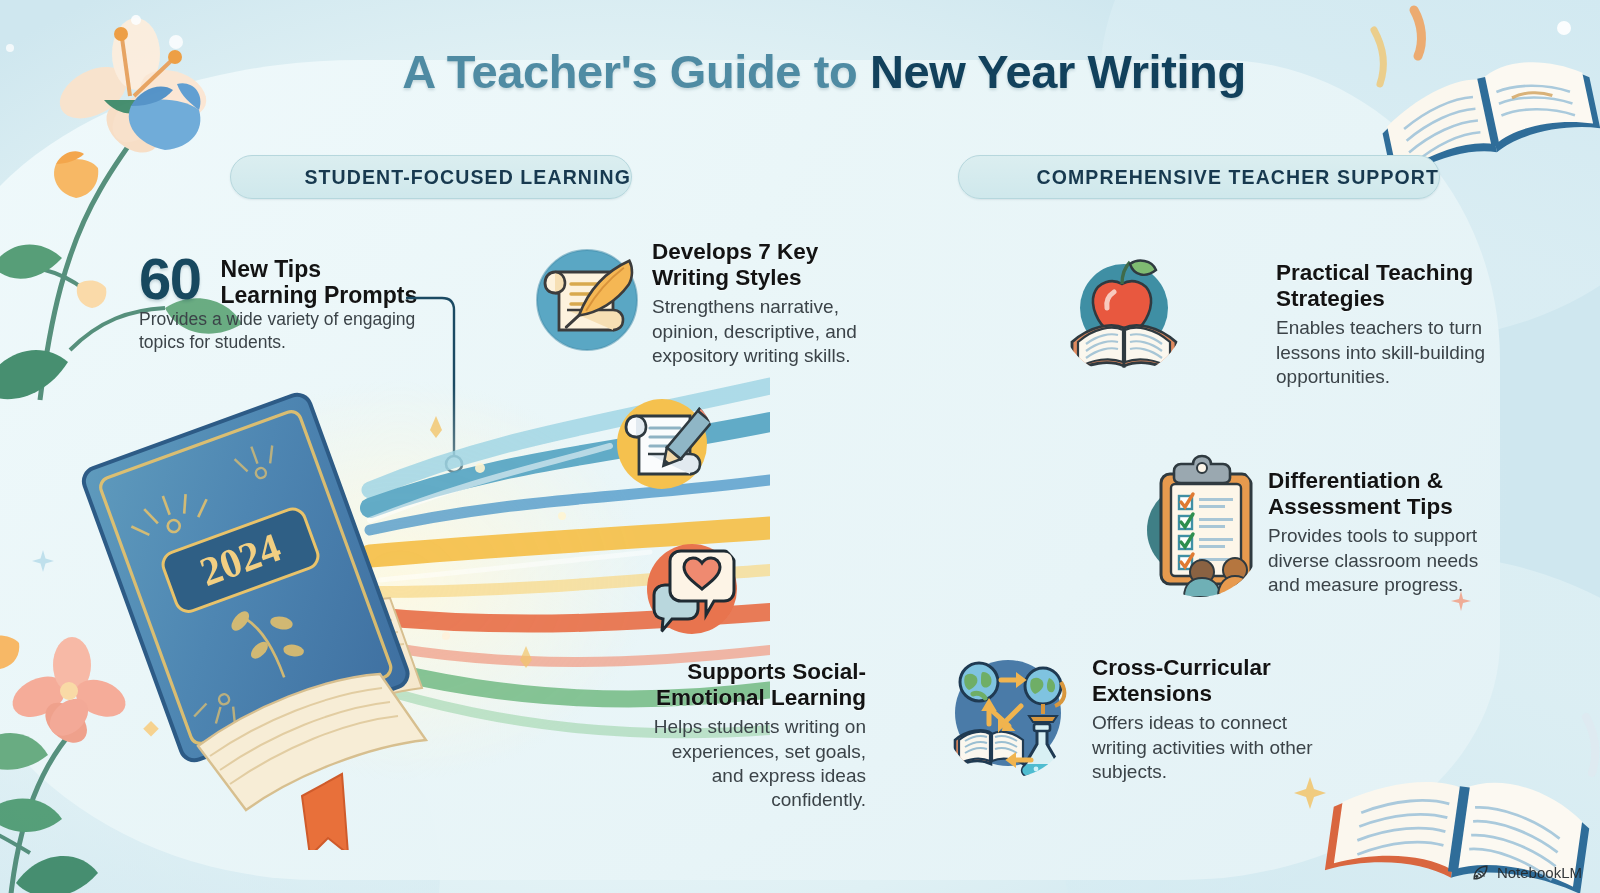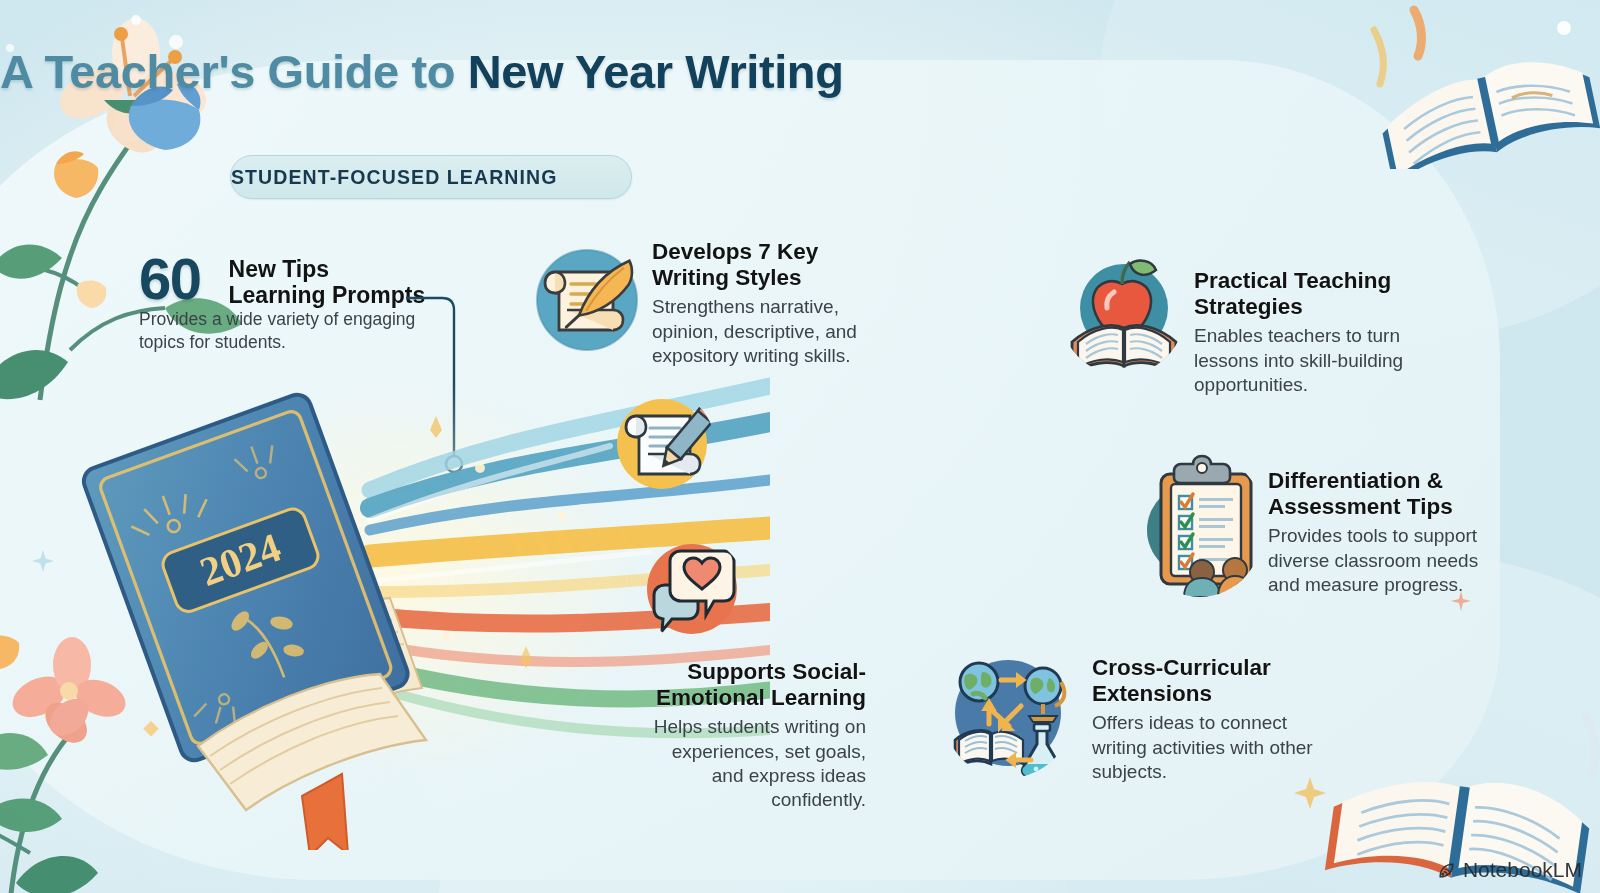--- a/index.html
+++ b/index.html
@@ -40,38 +40,39 @@
   .bg-sheet-bl {
     position: absolute; left: -200px; bottom: -240px; width: 640px; height: 520px;
     background: linear-gradient(340deg, #c9e4ee 0%, #e3f2f6 75%);
     border-radius: 50%;
     opacity: .55;
   }
 
   
   .title {
     position: absolute; left: 0; right: 0; top: 44px;
-    text-align: left;
+    text-align: center;
     font-size: 47px;
     font-weight: 700;
     letter-spacing: -0.4px;
     white-space: nowrap;
     text-shadow: 0 2px 3px rgba(30,70,90,0.18);
+    padding-left: 48px;
   }
   .title .t-light { color: #4f8ba3; }
   .title .t-dark  { color: #12415c; }
 
   
   .pill {
     position: absolute;
     height: 44px;
     border-radius: 24px;
     background: linear-gradient(180deg, #dbeef0 0%, #cfe8ec 100%);
     border: 1.5px solid #b6d7dd;
-    display: flex; align-items: center; justify-content: flex-start;
+    display: flex; align-items: center; justify-content: flex-end;
     color: #17394f;
     font-size: 19.5px;
     font-weight: 700;
     letter-spacing: 1.1px;
     box-shadow: 0 1px 2px rgba(40,80,100,0.10);
   }
   #pill-left  { left: 230px; top: 155px; width: 402px; }
   #pill-right { left: 958px; top: 155px; width: 482px; }
 
   
@@ -80,21 +81,21 @@
     font-size: 22.5px; font-weight: 700; color: #131313; line-height: 1.16;
     text-shadow: 0 1px 1px rgba(255,255,255,.5);
   }
   .feature .f-desc {
     margin-top: 4px;
     font-size: 19px; color: #3b4348; line-height: 1.28; font-weight: 400;
   }
 
   
   #stat-block { position: absolute; left: 139px; top: 252px; width: 320px; }
-  .stat-row { display: flex; align-items: flex-start; gap: 28px; }
+  .stat-row { display: flex; align-items: flex-start; gap: 20px; }
   .stat-num {
     font-size: 58px; font-weight: 700; color: #17485f; line-height: 0.92;
     letter-spacing: -1.5px;
     text-shadow: 0 2px 3px rgba(20,60,80,0.2);
   }
   .stat-label {
     font-size: 23px; font-weight: 700; color: #131313; line-height: 1.13;
     padding-top: 4px;
   }
   .stat-desc { font-size: 17.5px; color: #3b4348; line-height: 1.3; }
@@ -102,21 +103,21 @@
   
   .icon-badge { position: absolute; border-radius: 50%; }
 
   
   #connector { position: absolute; left: 404px; top: 288px; }
 
   
   #watermark {
     position: absolute; right: 18px; bottom: 11px;
     display: flex; align-items: center; gap: 7px;
-    color: #24282b; font-size: 21px; font-weight: 400;
+    color: #24282b; font-size: 15px; font-weight: 400;
     opacity: .92;
   }
   #watermark svg { display:block; }
 
   .deco { position: absolute; }
 </style>
 </head>
 <body>
 
 <div id="stage">
@@ -245,20 +246,23 @@
   <svg class="deco" style="left:1450px; top:590px;" width="22" height="22" viewBox="0 0 22 22">
     <path d="M11 1 L13 9 L21 11 L13 13 L11 21 L9 13 L1 11 L9 9Z" fill="#f19a7e" opacity=".8"></path>
   </svg>
 
   <div class="title">
     <span class="t-light">A Teacher's Guide to </span><span class="t-dark">New Year Writing</span>
   </div>
 
   <div class="pill" id="pill-left">
     <span>STUDENT-FOCUSED LEARNING</span>
+  </div>
+  <div class="pill" id="pill-right">
+    <span>COMPREHENSIVE TEACHER SUPPORT</span>
   </div>
 
   <div id="stat-block">
     <div class="stat-row">
       <div class="stat-num">60</div>
       <div class="stat-label">
         <div>New Tips</div>
         <div>Learning Prompts</div>
       </div>
     </div>
@@ -524,21 +528,21 @@
   <div class="feature" style="left:652px; top:239px; width:210px;">
     <div class="f-title">Develops 7 Key Writing Styles</div>
     <div class="f-desc">Strengthens narrative, opinion, descriptive, and expository writing skills.</div>
   </div>
 
   <div class="feature" style="left:638px; top:659px; width:228px;text-align:right;">
     <div class="f-title">Supports Social-Emotional Learning</div>
     <div class="f-desc">Helps students writing on experiences, set goals, and express ideas confidently.</div>
   </div>
 
-  <div class="feature" style="left:1194px; top:260px; width:220px;margin-top:8px;">
+  <div class="feature" style="left:1276px; top:260px; width:220px;">
     <div class="f-title">Practical Teaching Strategies</div>
     <div class="f-desc">Enables teachers to turn lessons into skill-building opportunities.</div>
   </div>
 
   <div class="feature" style="left:1268px; top:468px; width:215px;">
     <div class="f-title">Differentiation &amp; Assessment Tips</div>
     <div class="f-desc">Provides tools to support diverse classroom needs and measure progress.</div>
   </div>
 
   <div class="feature" style="left:1092px; top:655px; width:255px;">

